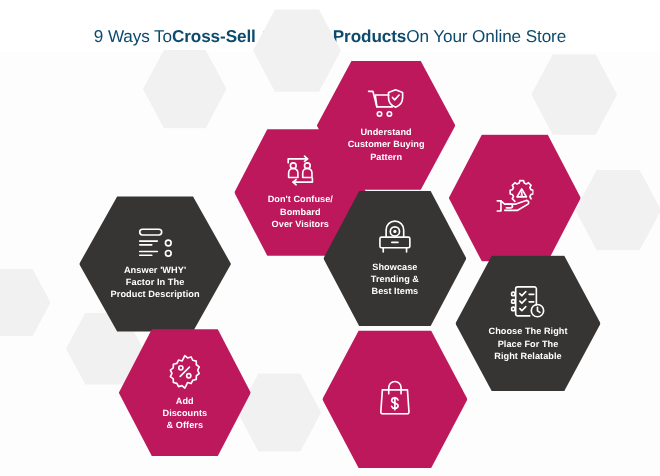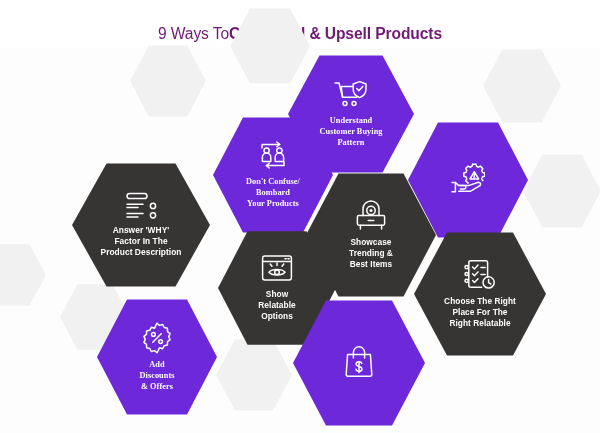--- a/index.html
+++ b/index.html
@@ -20,21 +20,21 @@
     position: absolute;
     left: 0;
     top: 0;
     width: 600px;
     height: 47px;
     display: flex;
     align-items: center;
     justify-content: center;
     font-size: 15.6px;
     letter-spacing: -0.1px;
-    color: #701a75;
+    color: #0c4a6e;
     white-space: nowrap;
   }
   #infographic-title .t-plain { font-weight: 400; }
   #infographic-title .t-bold  { font-weight: 700; }
 
   
   #hex-canvas {
     position: absolute;
     left: 0;
     top: 47px;
@@ -48,21 +48,21 @@
     position: absolute;
     clip-path: polygon(25% 2%, 75% 2%, 100% 50%, 75% 98%, 25% 98%, 0% 50%);
     display: flex;
     flex-direction: column;
     align-items: center;
     justify-content: center;
     box-sizing: border-box;
     text-align: center;
   }
   .hex.bg-dark  { background: #373534; }
-  .hex.bg-blue  { background: #6d28d9; font-family: Liberation Serif, serif; }
+  .hex.bg-blue  { background: #be185d; }
   .hex.bg-ghost { background: #f1f1f2; }
 
   .hex-icon {
     display: block;
     line-height: 0;
     margin-bottom: 5px;
   }
   .hex-icon svg { display: block; }
 
   .hex-label {
@@ -75,20 +75,21 @@
     white-space: pre-line;
   }
   .hex.wide .hex-label { font-size: 8.4px; }
 </style>
 </head>
 <body>
 
 <h1 id="infographic-title">
   <span class="t-plain">9 Ways To </span>
     <span class="t-bold">Cross-Sell &amp; Upsell Products</span>
+    <span class="t-plain"> On Your Online Store</span>
 </h1>
 
 <div id="hex-canvas">
     <div class="hex bg-ghost" style="left: 130px; top: -3px; width: 76px; height: 74px;"></div>
     <div class="hex bg-ghost" style="left: 230px; top: -40px; width: 80px; height: 78px;"></div>
     <div class="hex bg-ghost" style="left: 483px; top: 1px; width: 78px; height: 76px;"></div>
     <div class="hex bg-ghost" style="left: 523px; top: 106px; width: 78px; height: 76px;"></div>
     <div class="hex bg-ghost" style="left: 98px; top: 160px; width: 64px; height: 62px;"></div>
     <div class="hex bg-ghost" style="left: -20px; top: 196px; width: 66px; height: 64px;"></div>
     <div class="hex bg-ghost" style="left: 60px; top: 236px; width: 70px; height: 68px;"></div>
@@ -120,90 +121,73 @@
             <path d="m12.2 27-2.8-2.4 2.8-2.4"></path>
       <circle cx="9.6" cy="9.6" r="2.6"></circle>
       <path d="M5.4 20.4v-4.2a4.2 4.2 0 0 1 8.4 0v4.2z"></path>
       <circle cx="22.4" cy="9.6" r="2.6"></circle>
       <path d="M18.2 20.4v-4.2a4.2 4.2 0 0 1 8.4 0v4.2z"></path>
           </g>
         </svg>
       </span>
       <span class="hex-label">Don't Confuse/
 Bombard
-Your Products</span>
+Over Visitors</span>
     </div>
     <div class="hex bg-blue" style="left: 408px; top: 73px; width: 120px; height: 120px;">
       <span class="hex-icon">
         <svg width="34" height="30" viewBox="0 0 34 30">
           <g stroke="#ffffff" fill="none" stroke-width="1.5" stroke-linecap="round" stroke-linejoin="round">
       <path d="M21.6 1.2h3.4l.5 2.1 2 .9 1.9-1.1 2.4 2.4-1.1 1.9.9 2 2.1.5v3.4l-2.1.5-.9 2 1.1 1.9"></path>
       <path d="M21.6 1.2 21 3.3l-2 .9-1.9-1.1-2.4 2.4 1.1 1.9-.9 2-2.1.5v3.4l2.1.5.9 2-1.1 1.9 2.4 2.4"></path>
       <path d="M23.3 8.7 27.6 16h-8.6z"></path>
             <path d="M23.3 11.6v2"></path>
             <circle cx="23.3" cy="14.7" r=".35" fill="#fff"></circle>
       <path d="M1 19.6h3.4l3.4 3h5.4a1.7 1.7 0 0 1 0 3.4H9.4"></path>
       <path d="M7.8 22.6h9.6l10-3.4a2 2 0 0 1 1.6 3.4l-9.4 5.6H7.8"></path>
       <path d="M4.4 19.6v9.2H1"></path>
           </g>
         </svg>
       </span>
     </div>
-    <div class="hex bg-dark wide" style="left: 72px; top: 114px; width: 138px; height: 128px;">
+    <div class="hex bg-dark wide" style="left: 72px; top: 129px; width: 138px; height: 128px;">
       <span class="hex-icon">
         <svg width="36" height="28" viewBox="0 0 36 28">
           <g stroke="#ffffff" fill="none" stroke-width="1.5" stroke-linecap="round" stroke-linejoin="round">
       <rect x="4" y="1.4" width="20" height="5.2" rx="2.6"></rect>
       <path d="M4 12.2h16"></path>
             <path d="M4 15.6h11"></path>
       <path d="M4 21.6h16"></path>
             <path d="M4 25h11"></path>
       <circle cx="30" cy="13.9" r="2.6"></circle>
             <circle cx="30" cy="23.3" r="2.6"></circle>
           </g>
         </svg>
       </span>
       <span class="hex-label">Answer 'WHY'
 Factor In The
 Product Description</span>
     </div>
-    <div class="hex bg-dark" style="left: 306px; top: 124px; width: 130px; height: 128px;">
+    <div class="hex bg-dark" style="left: 294px; top: 124px; width: 130px; height: 128px;">
       <span class="hex-icon">
         <svg width="32" height="32" viewBox="0 0 32 32">
           <g stroke="#ffffff" fill="none" stroke-width="1.5" stroke-linecap="round" stroke-linejoin="round">
       <path d="M8 15.6V9a8 8 0 0 1 16 0v6.6"></path>
       <circle cx="16" cy="10.4" r="4.2"></circle>
             <circle cx="16" cy="10.4" r="1.5" fill="#fff" stroke="none"></circle>
       <rect x="2.4" y="15.6" width="27.2" height="9.6" rx="1.4"></rect>
       <path d="M13.2 20.4h5.6"></path>
       <path d="M5.4 25.2v3.8"></path>
             <path d="M26.6 25.2v3.8"></path>
           </g>
         </svg>
       </span>
       <span class="hex-label">Showcase
 Trending &amp;
 Best Items</span>
-    </div>
-    <div class="hex bg-dark" style="left: 218px; top: 182px; width: 118px; height: 118px;">
-      <span class="hex-icon">
-        <svg width="32" height="30" viewBox="0 0 32 30">
-          <g stroke="#ffffff" fill="none" stroke-width="1.5" stroke-linecap="round" stroke-linejoin="round">
-      <rect x="1.6" y="2" width="28.8" height="24" rx="2.2"></rect>
-      <path d="M1.6 7.6h28.8"></path>
-      <path d="M24 4.8h1.2M27 4.8h1.2"></path>
-      <path d="M11 12.2 9.2 10M16 11.4V9M21 12.2 22.8 10"></path>
-      <path d="M8 18.2c2.8-3.6 13.2-3.6 16 0-2.8 3.6-13.2 3.6-16 0z"></path>
-      <circle cx="16" cy="18.2" r="2.3"></circle>
-          </g>
-        </svg>
-      </span>
-      <span class="hex-label">Show
-Relatable
-Options</span>
     </div>
     <div class="hex bg-dark" style="left: 414px; top: 183px; width: 132px; height: 128px;">
       <span class="hex-icon">
         <svg width="32" height="32" viewBox="0 0 32 32">
           <g stroke="#ffffff" fill="none" stroke-width="1.5" stroke-linecap="round" stroke-linejoin="round">
       <path d="M23.6 18.2V3.6a1.8 1.8 0 0 0-1.8-1.8H6.6a1.8 1.8 0 0 0-1.8 1.8v22.8a1.8 1.8 0 0 0 1.8 1.8h11"></path>
       <circle cx="2.6" cy="8.2" r="1.6"></circle>
             <circle cx="2.6" cy="15" r="1.6"></circle>
             <circle cx="2.6" cy="21.8" r="1.6"></circle>
       <path d="m8.6 8 1.8 1.9 3.6-3.8"></path>
@@ -213,21 +197,21 @@
       <path d="m8.6 21.6 1.8 1.9 3.6-3.8"></path>
       <circle cx="24.6" cy="23.4" r="5.6"></circle>
             <path d="M24.6 20.4v3.2l2.2 1.4"></path>
           </g>
         </svg>
       </span>
       <span class="hex-label">Choose The Right
 Place For The
 Right Relatable</span>
     </div>
-    <div class="hex bg-blue" style="left: 97px; top: 250px; width: 120px; height: 120px; align-items: center;">
+    <div class="hex bg-blue" style="left: 108px; top: 250px; width: 120px; height: 120px; align-items: center;">
       <span class="hex-icon">
         <svg width="32" height="32" viewBox="0 0 32 32">
           <g stroke="#ffffff" fill="none" stroke-width="1.5" stroke-linecap="round" stroke-linejoin="round">
       <path d="M16 1.2l2.5 2.2 3.2-.9 1.5 3 3.2.8.1 3.3 2.6 2-1.4 3 1.4 3-2.6 2-.1 3.3-3.2.8-1.5 3-3.2-.9L16 30.8l-2.5-2.2-3.2.9-1.5-3-3.2-.8-.1-3.3-2.6-2 1.4-3-1.4-3 2.6-2 .1-3.3 3.2-.8 1.5-3 3.2.9z"></path>
       <path d="m11.8 20.2 8.4-8.4"></path>
       <circle cx="12.4" cy="12.4" r="1.9"></circle>
             <circle cx="19.6" cy="19.6" r="1.9"></circle>
           </g>
         </svg>
       </span>

